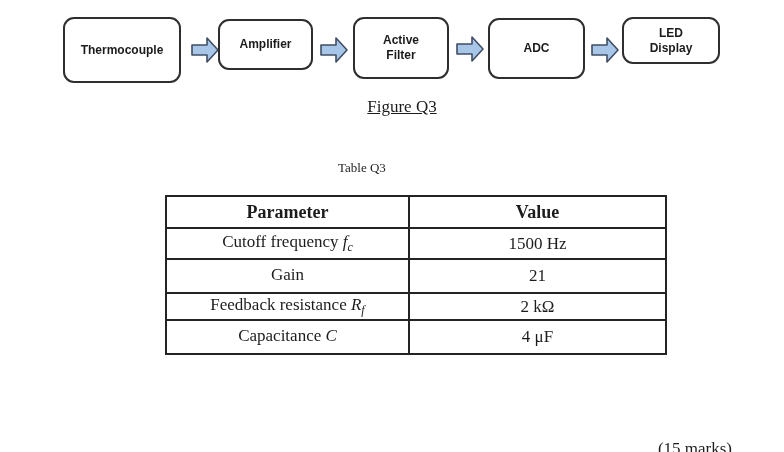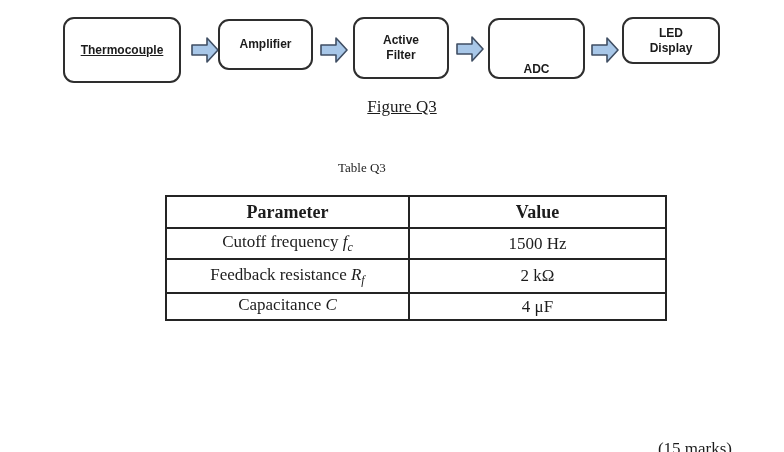--- a/index.html
+++ b/index.html
@@ -26,24 +26,24 @@
     text-align: center;
   }
   .block-label {
     font-family: "Liberation Sans", sans-serif;
     font-weight: bold;
     font-size: 12px;
     line-height: 1.25;
     white-space: pre-line;
     color: #1b1b1b;
   }
-  .block1 { left: 63px;  top: 17px; width: 118px; height: 66px; text-decoration: underline; }
+  .block1 { left: 63px;  top: 17px; width: 118px; height: 66px; }
   .block2 { left: 218px; top: 19px; width: 95px;  height: 51px; }
   .block3 { left: 353px; top: 17px; width: 96px;  height: 62px; }
-  .block4 { left: 488px; top: 18px; width: 97px;  height: 61px; align-items: flex-end; }
+  .block4 { left: 488px; top: 18px; width: 97px;  height: 61px; }
   .block5 { left: 622px; top: 17px; width: 98px;  height: 47px; }
 
   .flow-arrow { position: absolute; width: 28px; height: 28px; }
   .arrow1 { left: 191px; top: 36px; }
   .arrow2 { left: 320px; top: 36px; }
   .arrow3 { left: 456px; top: 35px; }
   .arrow4 { left: 591px; top: 36px; }
 
   
   .figure-caption {
@@ -161,20 +161,24 @@
     <tbody>
         <tr>
       <th>Parameter</th>
       <th>Value</th>
     </tr>
     <tr>
       <td><span>Cutoff frequency </span><span class="sym">f</span><span class="sub">c</span></td>
       <td>1500 Hz</td>
     </tr>
     <tr>
+      <td><span>Gain</span><span class="sym"></span><span class="sub"></span></td>
+      <td>21</td>
+    </tr>
+    <tr>
       <td><span>Feedback resistance </span><span class="sym">R</span><span class="sub">f</span></td>
       <td>2 kΩ</td>
     </tr>
     <tr>
       <td><span>Capacitance </span><span class="sym">C</span><span class="sub"></span></td>
       <td>4 μF</td>
     </tr>
   </tbody>
     </table>
 

